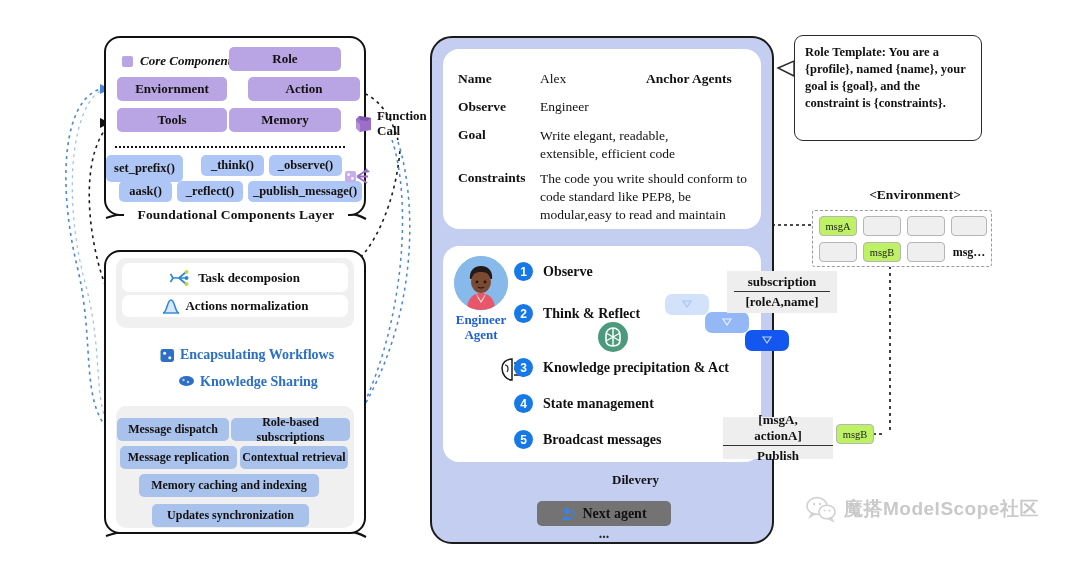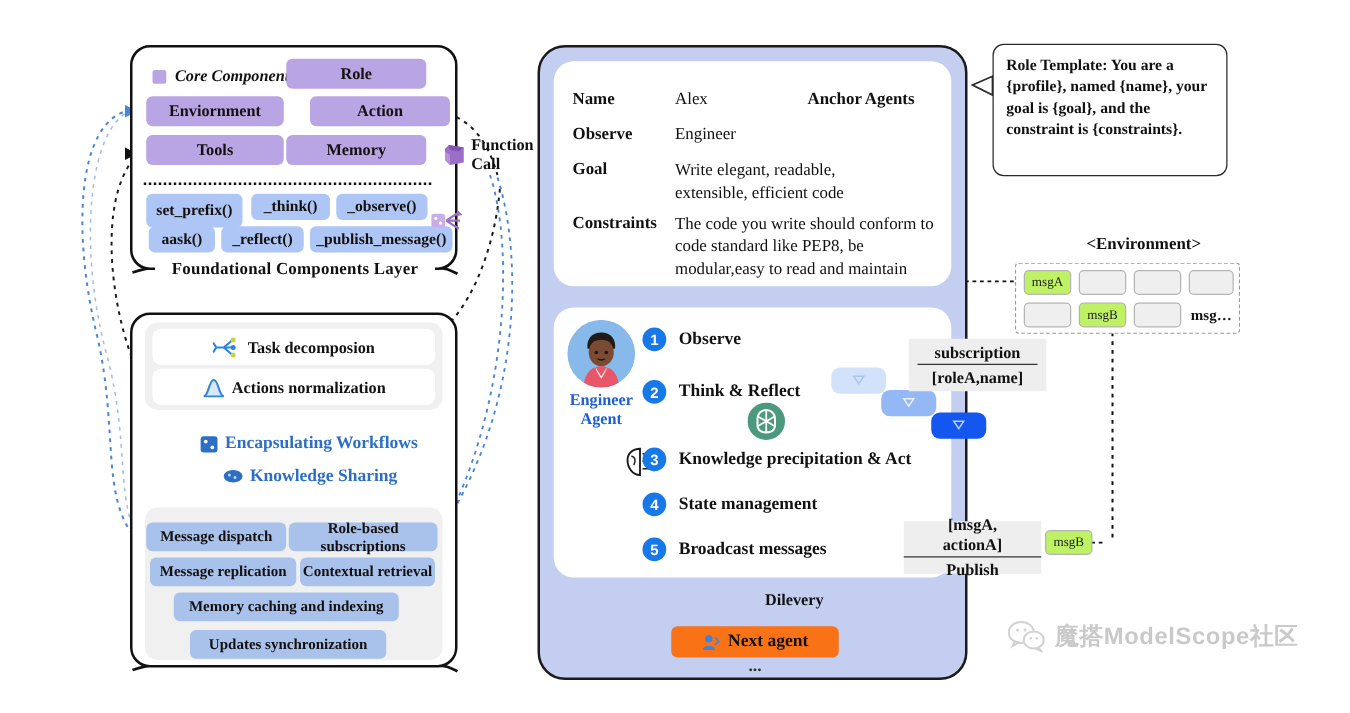--- a/index.html
+++ b/index.html
@@ -41,21 +41,21 @@
   .fld-v{font-size:13.5px;}
   .anchor{font-weight:bold;font-size:13.5px;}
 
   .step-num{width:19px;height:19px;border-radius:50%;background:#1778e8;color:#fff;
             font-size:12px;font-weight:bold;display:flex;align-items:center;justify-content:center;
             font-family:"Liberation Sans",sans-serif;}
   .step-txt{font-weight:bold;font-size:14px;}
 
   .agent-lbl{color:#1f5fd0;font-weight:bold;font-size:13px;line-height:15px;text-align:center;}
 
-  .nextagent{background:#f97316;border-radius:5px;font-weight:bold;font-size:14px;}
+  .nextagent{background:#737373;border-radius:5px;font-weight:bold;font-size:14px;}
 
   
   .callout{background:#fff;border:1.6px solid #2b2b2b;border-radius:9px;
            font-weight:bold;font-size:12.5px;line-height:17px;padding:8px 10px;}
   .grey-note{background:#eeeeee;font-weight:bold;font-size:13px;text-align:center;}
   .frac-top{border-bottom:1.5px solid #333;padding:0 14px 1px;}
   .env-title{font-weight:bold;font-size:13.5px;}
   .env-wrap{border:1px dashed #9a9a9a;background:#fff;border-radius:3px;}
   .msg-cell{background:#bef264;border:1px solid #b5b5b5;border-radius:4px;
             font-size:10.5px;font-family:"Liberation Serif",serif;color:#222;}
@@ -177,21 +177,21 @@
   </div>
   <div class="abs purple-box ctr" style="left:117px;top:108px;width:110px;height:24px;">
     <span>Tools</span>
   </div>
   <div class="abs purple-box ctr" style="left:229px;top:108px;width:112px;height:24px;">
     <span>Memory</span>
   </div>
 
   <div class="abs dash-sep" style="left:115px;top:146px;width:230px;height:0;"></div>
 
-  <div class="abs blue-box ctr" style="left:117px;top:155px;width:77px;height:27px;">
+  <div class="abs blue-box ctr" style="left:106px;top:155px;width:77px;height:27px;">
     <span>set_prefix()</span>
   </div>
   <div class="abs blue-box ctr" style="left:201px;top:155px;width:63px;height:21px;">
     <span>_think()</span>
   </div>
   <div class="abs blue-box ctr" style="left:269px;top:155px;width:73px;height:21px;">
     <span>_observe()</span>
   </div>
   <div class="abs blue-box ctr" style="left:119px;top:181px;width:53px;height:21px;">
     <span>aask()</span>
@@ -239,21 +239,21 @@
         <path d="M3 9 L9 9 M9 9 L16 3 M9 9 L16 9 M9 9 L16 15" stroke="#2f86d8" stroke-width="1.7" fill="none"></path>
         <circle cx="16.5" cy="3" r="2" fill="#c4d832"></circle>
         <circle cx="16.5" cy="9" r="2" fill="#2f86d8"></circle>
         <circle cx="16.5" cy="15" r="2" fill="#c4d832"></circle>
         <path d="M3 9 L0.5 5 M3 9 L0.5 13" stroke="#2f86d8" stroke-width="1.7" fill="none"></path>
       </svg>
     </span>
     <span class="pill-txt">Task decomposion</span>
   </div>
 
-  <div class="abs white-pill ctr" style="left:122px;top:295px;width:226px;height:29px;gap:4px;">
+  <div class="abs white-pill ctr" style="left:122px;top:295px;width:226px;height:22px;gap:4px;">
     <span style="display:flex;">
       <svg width="20" height="18" viewBox="0 0 20 18">
         <path d="M2 16 C6 16 6 3 10 3 C14 3 14 16 18 16" stroke="#2f86d8" stroke-width="1.6" fill="#d6e8fa"></path>
         <line x1="2" y1="16" x2="18" y2="16" stroke="#2f86d8" stroke-width="1.4"></line>
       </svg>
     </span>
     <span class="pill-txt">Actions normalization</span>
   </div>
 
   <div class="abs" style="left:160px;top:347px;display:flex;align-items:center;gap:5px;">

